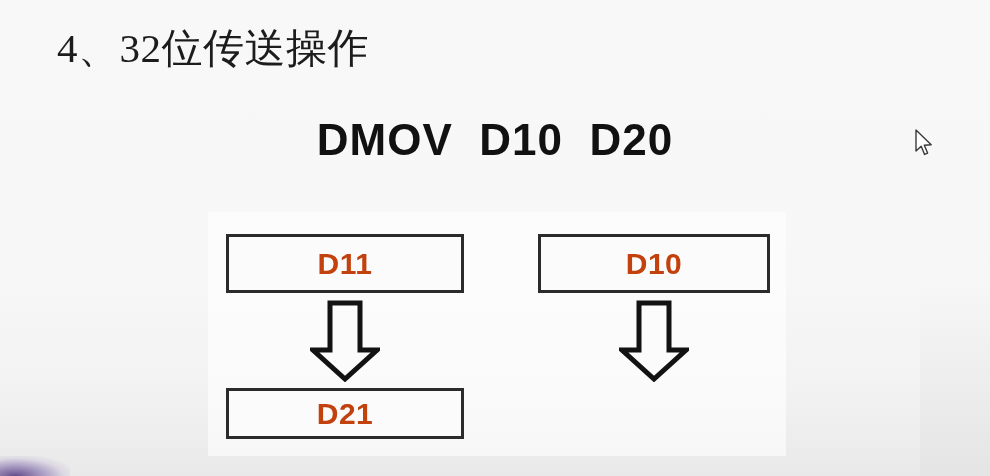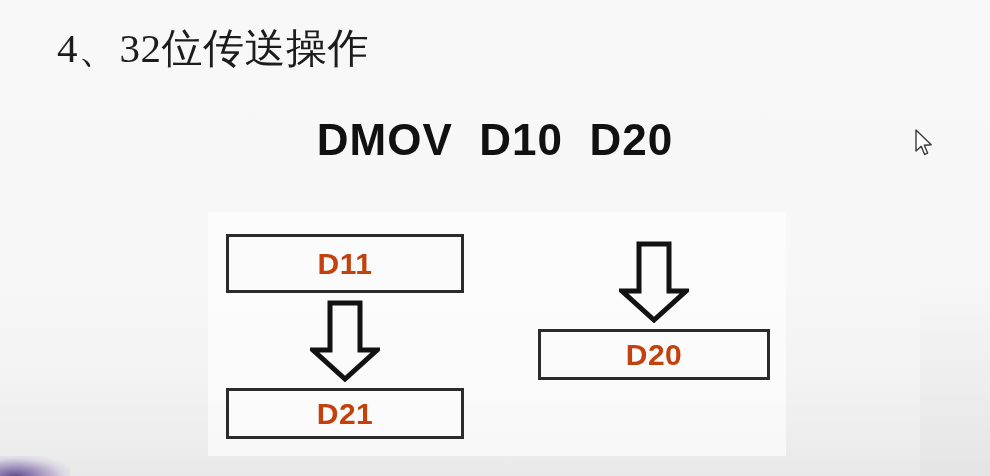--- a/index.html
+++ b/index.html
@@ -150,30 +150,30 @@
           <polygon points="20,3 50,3 50,50 67,50 35,79 3,50 20,50" fill="#fbfbfb" stroke="#121212" stroke-width="5" stroke-linejoin="miter"></polygon>
         </svg>
       </span>
     </div>
 
     <div class="reg-box lower">D21</div>
   </div>
 
   <div id="col-right" class="column">
 
+    <div class="reg-box upper">D10</div>
 
     <div class="arrow-slot">
       <span>
         <svg width="70" height="82" viewBox="0 0 70 82" aria-hidden="true">
           <polygon points="20,3 50,3 50,50 67,50 35,79 3,50 20,50" fill="#fbfbfb" stroke="#121212" stroke-width="5" stroke-linejoin="miter"></polygon>
         </svg>
       </span>
     </div>
 
-    <div class="reg-box lower">D20</div>
   </div>
 
   <div id="cursor">
     <svg width="22" height="30" viewBox="0 0 22 30" aria-hidden="true">
       <path d="M2,1 L2,22 L7.2,17.2 L10.6,25.4 L13.6,24.1 L10.3,16.2 L17.2,15.8 Z" fill="#ffffff" stroke="#3a3a3a" stroke-width="1.4" stroke-linejoin="round"></path>
     </svg>
   </div>
 
   <div id="smudge"></div>
 

